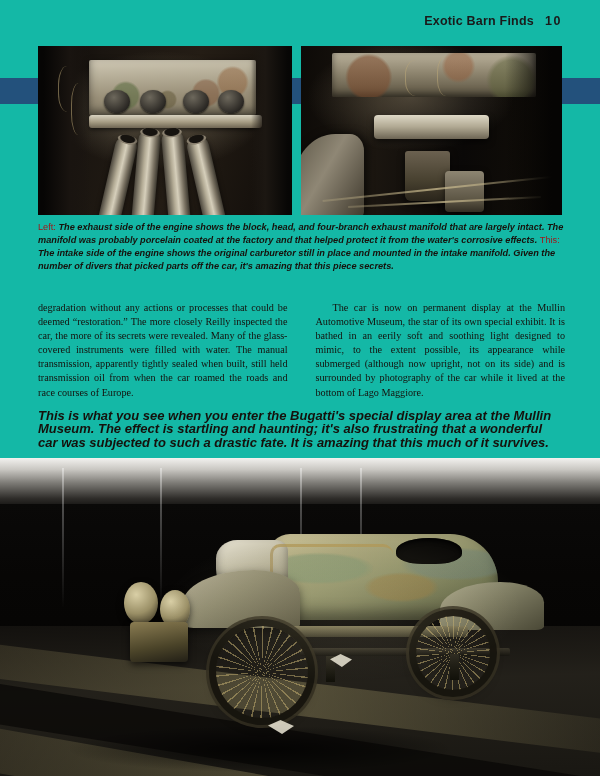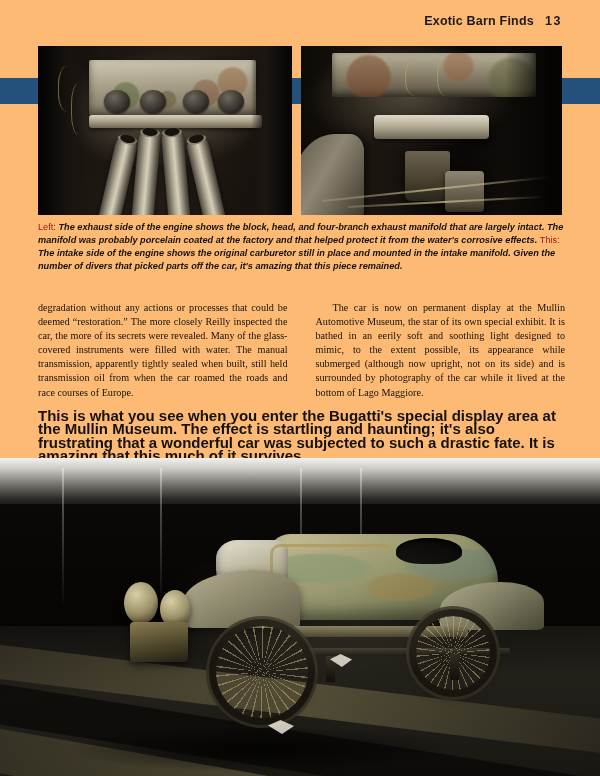--- a/index.html
+++ b/index.html
@@ -11,21 +11,21 @@
     height: 776px;
     background: #faf4e0;
     font-family: "Liberation Sans", sans-serif;
     overflow: hidden;
     position: relative;
   }
 
   .page {
     position: absolute;
     inset: 0;
-    background: #fdba74;
+    background: #14b8a6;
   }
 
   
   .running-head {
     position: absolute;
     top: 14px;
     right: 38px;
     display: flex;
     align-items: baseline;
     gap: 11px;
@@ -235,22 +235,23 @@
   .col p { margin: 0; }
   .col.indent p { text-indent: 17px; }
 
   
   .body-caption {
     position: absolute;
     left: 38px;
     top: 409px;
     width: 527px;
     font-family: "Liberation Sans", sans-serif;
-    font-size: 15px;
+    font-size: 13px;
     line-height: 13.4px;
+    font-style: italic;
     font-weight: bold;
     color: #15110c;
   }
 
   
   .hero {
     position: absolute;
     left: 0;
     right: 0;
     top: 458px;
@@ -413,21 +414,21 @@
     background: radial-gradient(ellipse at 50% 50%, rgba(0,0,0,.75), rgba(0,0,0,0) 72%);
   }
 </style>
 </head>
 <body>
 
 <div class="page">
 
   <div class="running-head">
     <span class="rh-title">Exotic Barn Finds</span>
-    <span class="rh-page">13</span>
+    <span class="rh-page">10</span>
   </div>
 
   <div class="navy-band"></div>
 
   <div class="photo-row">
 
     <div class="photo photo-left">
       <div class="eng1-bg"></div>
       <div class="blk"></div>
       <div class="cap" style="left:26%;"></div>
@@ -456,21 +457,21 @@
       <div class="e2-rod" style="left:18%; top:92%; width:74%; transform:rotate(-3deg);"></div>
       <div class="wire" style="left:40%; top:8%; width:26px; height:36px;"></div>
       <div class="wire" style="left:52%; top:6%; width:22px; height:40px;"></div>
       <div class="e2-dark-r"></div>
     </div>
 
   </div>
 
   <div class="photo-caption">
     <span class="lbl">Left:</span><span> The exhaust side of the engine shows the block, head, and four-branch exhaust manifold that are largely intact. The manifold was probably porcelain coated at the factory and that helped protect it from the water's corrosive effects.</span>
-    <span class="lbl">This:</span><span> The intake side of the engine shows the original carburetor still in place and mounted in the intake manifold. Given the number of divers that picked parts off the car, it's amazing that this piece remained.</span>
+    <span class="lbl">This:</span><span> The intake side of the engine shows the original carburetor still in place and mounted in the intake manifold. Given the number of divers that picked parts off the car, it's amazing that this piece secrets.</span>
   </div>
 
   <div class="columns">
     <div class="col">
       <p>degradation without any actions or processes that could be deemed “restoration.” The more closely Reilly inspected the car, the more of its secrets were revealed. Many of the glass-covered instruments were filled with water. The manual transmission, apparently tightly sealed when built, still held transmission oil from when the car roamed the roads and race courses of Europe.</p>
     </div>
     <div class="col indent">
       <p>The car is now on permanent display at the Mullin Automotive Museum, the star of its own special exhibit. It is bathed in an eerily soft and soothing light designed to mimic, to the extent possible, its appearance while submerged (although now upright, not on its side) and is surrounded by photography of the car while it lived at the bottom of Lago Maggiore.</p>
     </div>
   </div>

